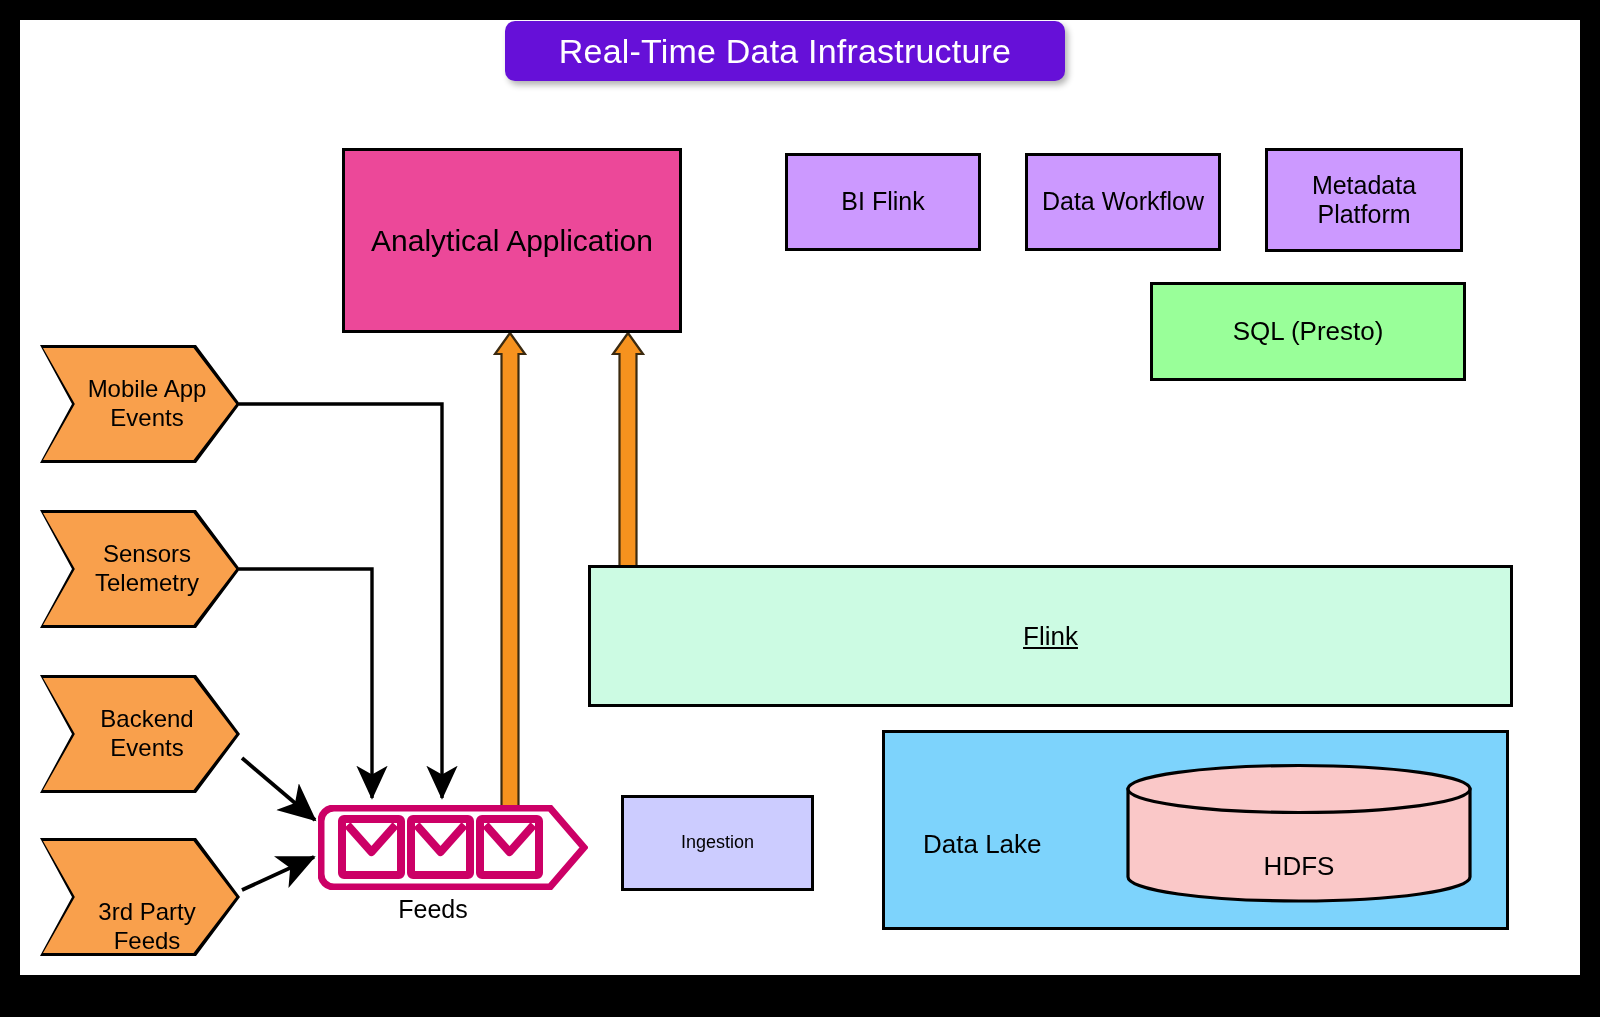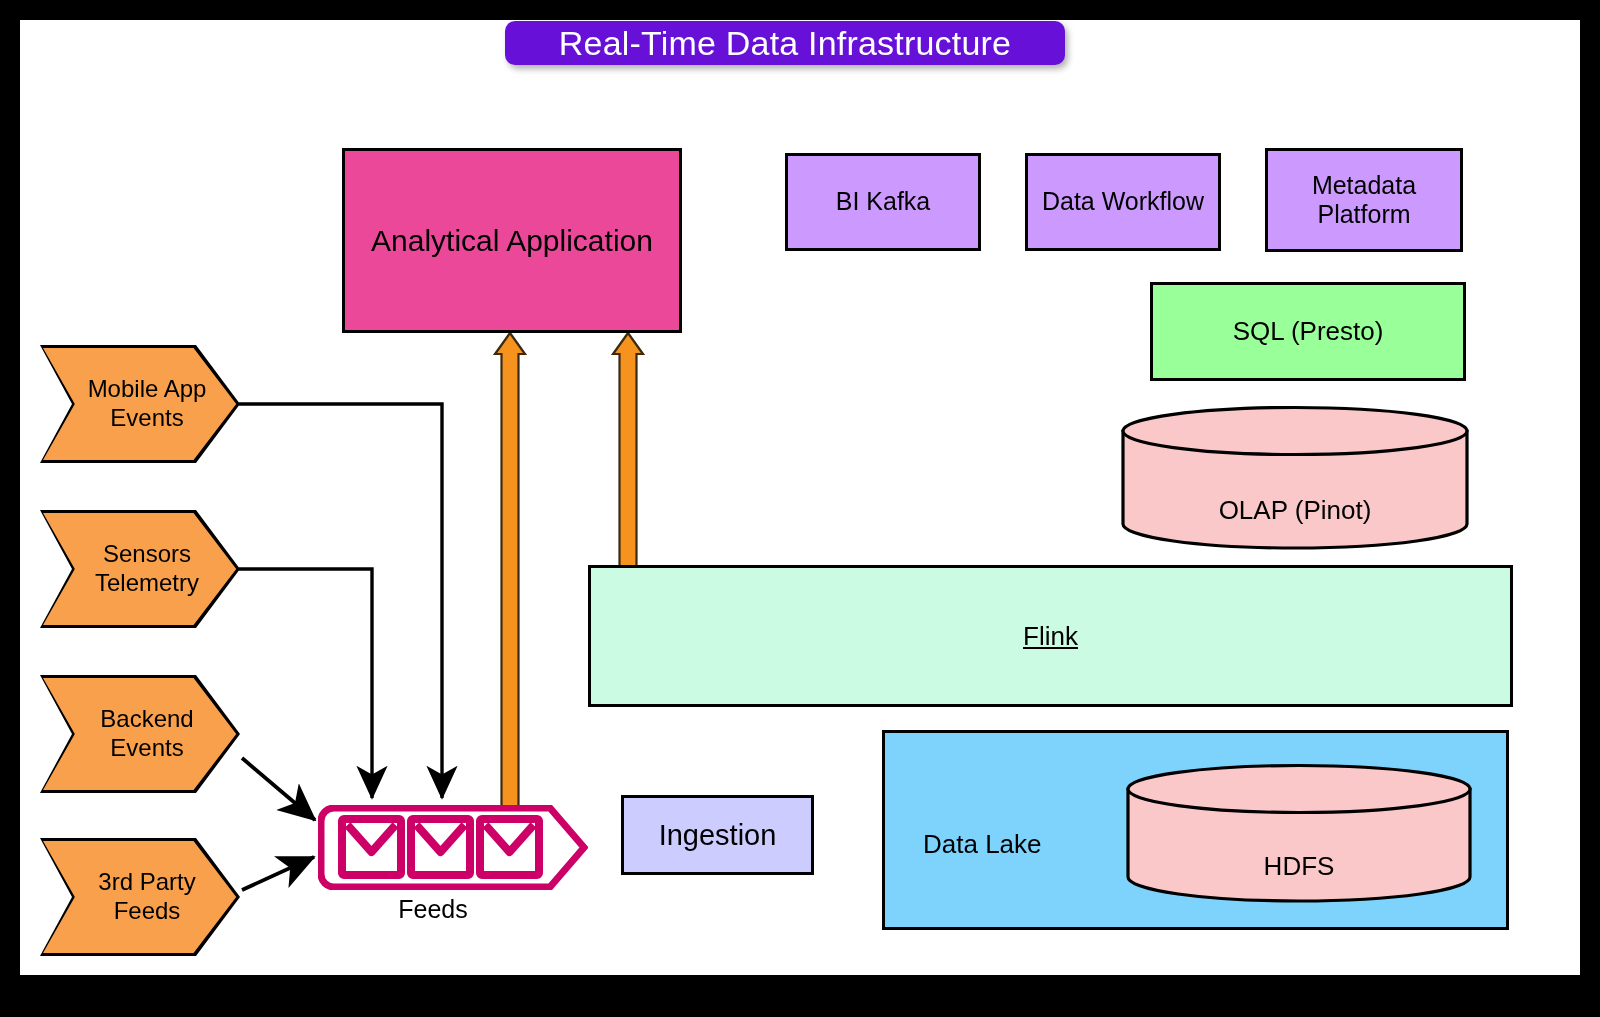--- a/index.html
+++ b/index.html
@@ -73,21 +73,21 @@
 
   .kafka-label{
     position:absolute;text-align:center;color:#000;font-size:25px;
   }
 </style>
 </head>
 <body>
 
 <div id="frame">
 
-  <div class="title-banner" style="left:485px;top:1px;width:560px;height:44px;background:#6610d8;">
+  <div class="title-banner" style="left:485px;top:1px;width:560px;height:60px;background:#6610d8;">
     <span>Real-Time Data Infrastructure</span>
   </div>
 
   <svg id="edges" viewBox="0 0 1560 955">
     <defs>
       <marker id="ah" markerWidth="12" markerHeight="12" refX="9.5" refY="5" orient="auto" markerUnits="strokeWidth">
         <path d="M0,0.4 L10,5 L0,9.6 L2.6,5 Z" fill="#000000"></path>
       </marker>
     </defs>
 
@@ -124,65 +124,58 @@
 
   <div class="chevron" style="left:20px;top:655px;width:200px;height:118px;">
     <span class="chev-bg"></span>
     <span class="chev-fg"></span>
     <span class="chev-label">
       <span>Backend</span><br>
       <span>Events</span>
     </span>
   </div>
 
-  <div class="chevron" style="left:20px;top:818px;width:200px;height:118px;">
+  <div class="chevron" style="left:20px;top:818px;width:200px;height:118px;align-items:flex-end;">
     <span class="chev-bg"></span>
     <span class="chev-fg"></span>
     <span class="chev-label">
       <span>3rd Party</span><br>
       <span>Feeds</span>
     </span>
   </div>
 
   <div class="node" style="left:322px;top:128px;width:340px;height:185px;background:#ec4899;font-size:30px;">
     <span>Analytical Application</span>
   </div>
 
   <div class="node" style="left:765px;top:133px;width:196px;height:98px;background:#CC99FF;font-size:25px;">
-    <span>BI Kafka</span>
+    <span>BI Flink</span>
   </div>
 
   <div class="node" style="left:1005px;top:133px;width:196px;height:98px;background:#CC99FF;font-size:25px;">
     <span>Data Workflow</span>
   </div>
 
   <div class="node" style="left:1245px;top:128px;width:198px;height:104px;background:#CC99FF;font-size:25px;">
     <span>
       <span>Metadata</span><br>
       <span>Platform</span>
     </span>
   </div>
 
   <div class="node" style="left:1130px;top:262px;width:316px;height:99px;background:#99FF99;font-size:26px;">
     <span>SQL (Presto)</span>
   </div>
 
-  <div class="cyl" style="left:1100px;top:385px;width:350px;height:145px;">
-    <svg width="350" height="145" viewBox="0 0 350 145">
-      <path d="M3,26 L3,119 A172,24 0 0 0 347,119 L347,26 Z" fill="#FAC8C8" stroke="#000" stroke-width="3.2"></path>
-      <ellipse cx="175" cy="26" rx="172" ry="23.5" fill="#FAC8C8" stroke="#000" stroke-width="3.2"></ellipse>
-    </svg>
-    <span class="cyl-label" style="top:90px;font-size:26px;">OLAP (Pinot)</span>
-  </div>
 
   <div class="node" style="left:568px;top:545px;width:925px;height:142px;background:#CCFBE3;font-size:26px;text-decoration:underline;">
     <span>Flink</span>
   </div>
 
-  <div class="node" style="left:601px;top:775px;width:193px;height:80px;background:#CCCCFF;font-size:29px;">
+  <div class="node" style="left:601px;top:775px;width:193px;height:96px;background:#CCCCFF;font-size:18px;">
     <span>Ingestion</span>
   </div>
 
   <div class="node" style="left:862px;top:710px;width:627px;height:200px;background:#7dd3fc;
               display:block;">
     <span style="position:absolute;left:38px;top:96px;font-size:26px;">Data Lake</span>
 
     <div class="cyl" style="left:240px;top:30px;width:348px;height:140px;">
       <svg width="348" height="140" viewBox="0 0 348 140">
         <path d="M3,26 L3,114 A171,24 0 0 0 345,114 L345,26 Z" fill="#FAC8C8" stroke="#000" stroke-width="3.2"></path>

